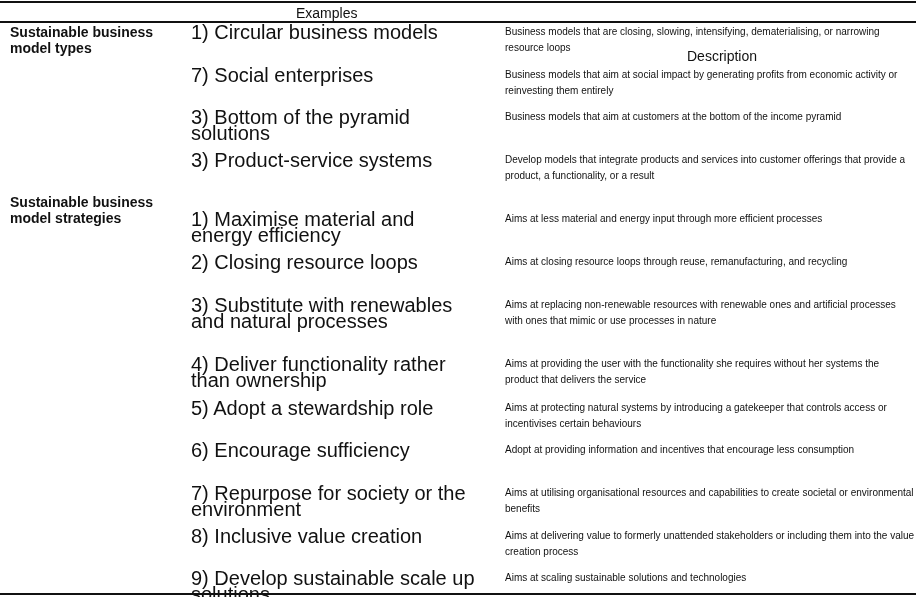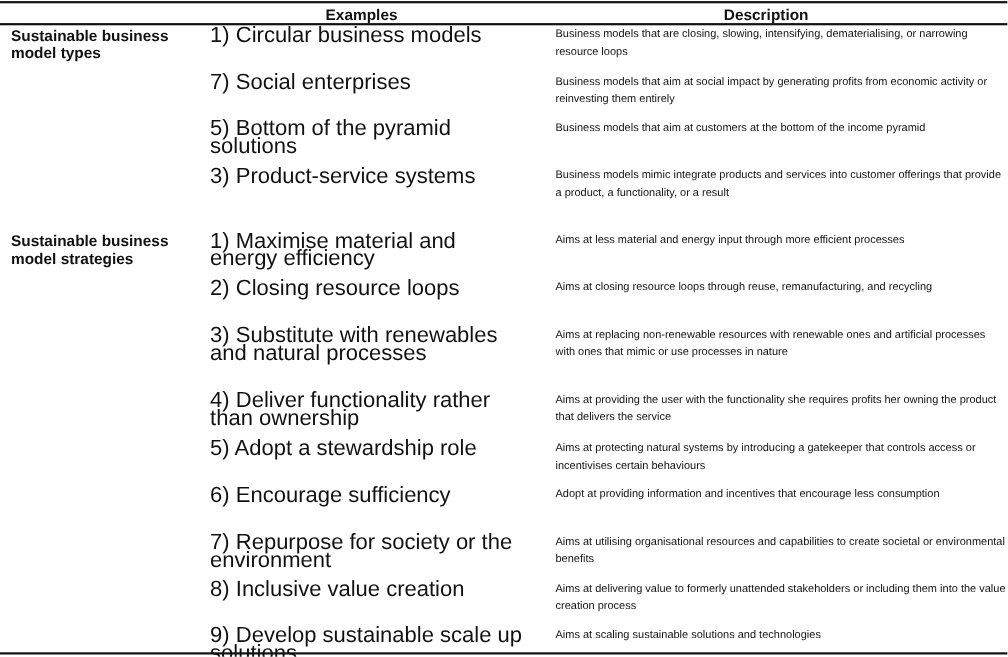--- a/index.html
+++ b/index.html
@@ -2,23 +2,23 @@
 <html><head>
 <meta charset="utf-8">
 <style>
   html, body { margin: 0; padding: 0; background: #ffffff; }
   body { width: 916px; height: 597px; overflow: hidden; position: relative;
          font-family: "Liberation Sans", sans-serif; color: #111; font-size: 14px; }
   .rule { position: absolute; left: 0; width: 916px; background: #111; }
   .top-rule { top: 1px; height: 2px; }
   .head-rule { top: 21px; height: 1.5px; }
   .bottom-rule { top: 593px; height: 2px; }
-  .hdr { position: absolute; top: 5px; font-weight: bold; font-size: 14px; line-height: 16px; }
+  .hdr { position: absolute; top: 5px; font-weight: normal; font-size: 14px; line-height: 16px; }
   .hdr-ex { left: 296px; }
-  .hdr-desc { left: 658px; }
+  .hdr-desc { left: 687px; margin-top: 43px; }
   .cat { position: absolute; left: 10px; width: 160px; font-weight: bold; font-size: 14px; line-height: 16px; }
   .row { position: absolute; left: 0; width: 916px; }
   .ex { position: absolute; left: 191px; width: 290px; line-height: 16px; font-size: 20px; }
   .desc { position: absolute; left: 505px; width: 410px; line-height: 16px; font-size: 10px; }
 </style>
 </head>
 <body>
 
 <div>
   <div class="rule top-rule"></div>
@@ -30,45 +30,45 @@
 
   <div class="row" style="top:24px;">
     <div class="ex">1) Circular business models</div>
     <div class="desc">Business models that are closing, slowing, intensifying, dematerialising, or narrowing resource loops</div>
   </div>
   <div class="row" style="top:67px;">
     <div class="ex">7) Social enterprises</div>
     <div class="desc">Business models that aim at social impact by generating profits from economic activity or reinvesting them entirely</div>
   </div>
   <div class="row" style="top:109px;">
-    <div class="ex">5) Bottom of the pyramid solutions</div>
+    <div class="ex">3) Bottom of the pyramid solutions</div>
     <div class="desc">Business models that aim at customers at the bottom of the income pyramid</div>
   </div>
   <div class="row" style="top:152px;">
     <div class="ex">3) Product-service systems</div>
-    <div class="desc">Business models mimic integrate products and services into customer offerings that provide a product, a functionality, or a result</div>
+    <div class="desc">Develop models that integrate products and services into customer offerings that provide a product, a functionality, or a result</div>
   </div>
 
-  <div class="cat" style="top:211px;">Sustainable business model strategies</div>
+  <div class="cat" style="top:194px;">Sustainable business model strategies</div>
 
   <div class="row" style="top:211px;">
     <div class="ex">1) Maximise material and energy efficiency</div>
     <div class="desc">Aims at less material and energy input through more efficient processes</div>
   </div>
   <div class="row" style="top:254px;">
     <div class="ex">2) Closing resource loops</div>
     <div class="desc">Aims at closing resource loops through reuse, remanufacturing, and recycling</div>
   </div>
   <div class="row" style="top:297px;">
     <div class="ex">3) Substitute with renewables and natural processes</div>
     <div class="desc">Aims at replacing non-renewable resources with renewable ones and artificial processes with ones that mimic or use processes in nature</div>
   </div>
   <div class="row" style="top:356px;">
     <div class="ex">4) Deliver functionality rather than ownership</div>
-    <div class="desc">Aims at providing the user with the functionality she requires profits her owning the product that delivers the service</div>
+    <div class="desc">Aims at providing the user with the functionality she requires without her systems the product that delivers the service</div>
   </div>
   <div class="row" style="top:400px;">
     <div class="ex">5) Adopt a stewardship role</div>
     <div class="desc">Aims at protecting natural systems by introducing a gatekeeper that controls access or incentivises certain behaviours</div>
   </div>
   <div class="row" style="top:442px;">
     <div class="ex">6) Encourage sufficiency</div>
     <div class="desc">Adopt at providing information and incentives that encourage less consumption</div>
   </div>
   <div class="row" style="top:485px;">

